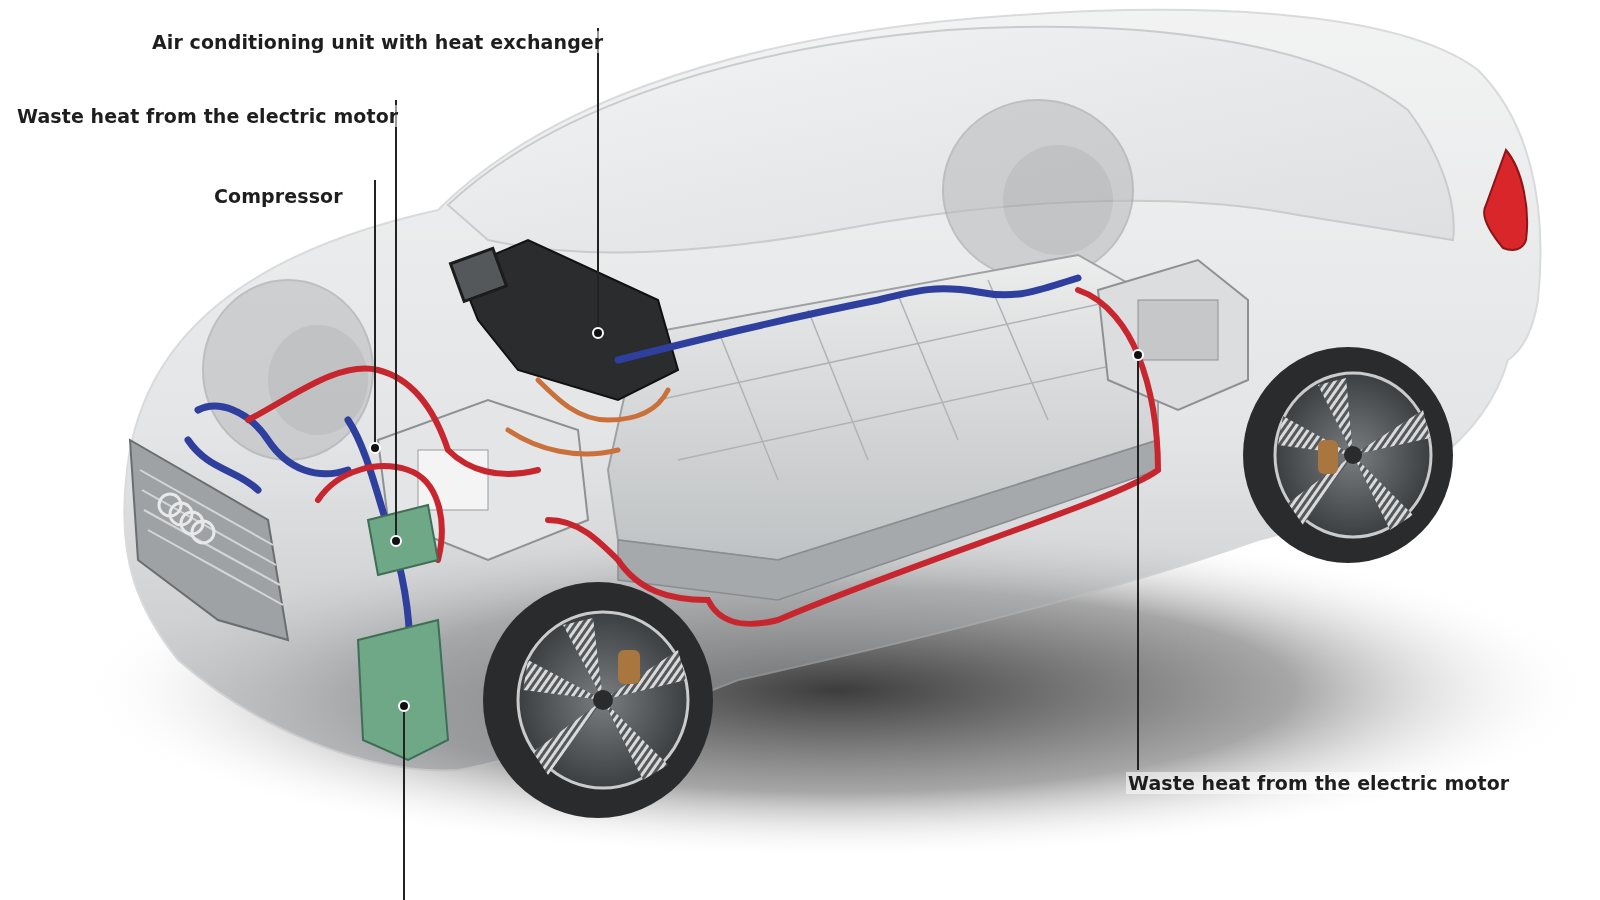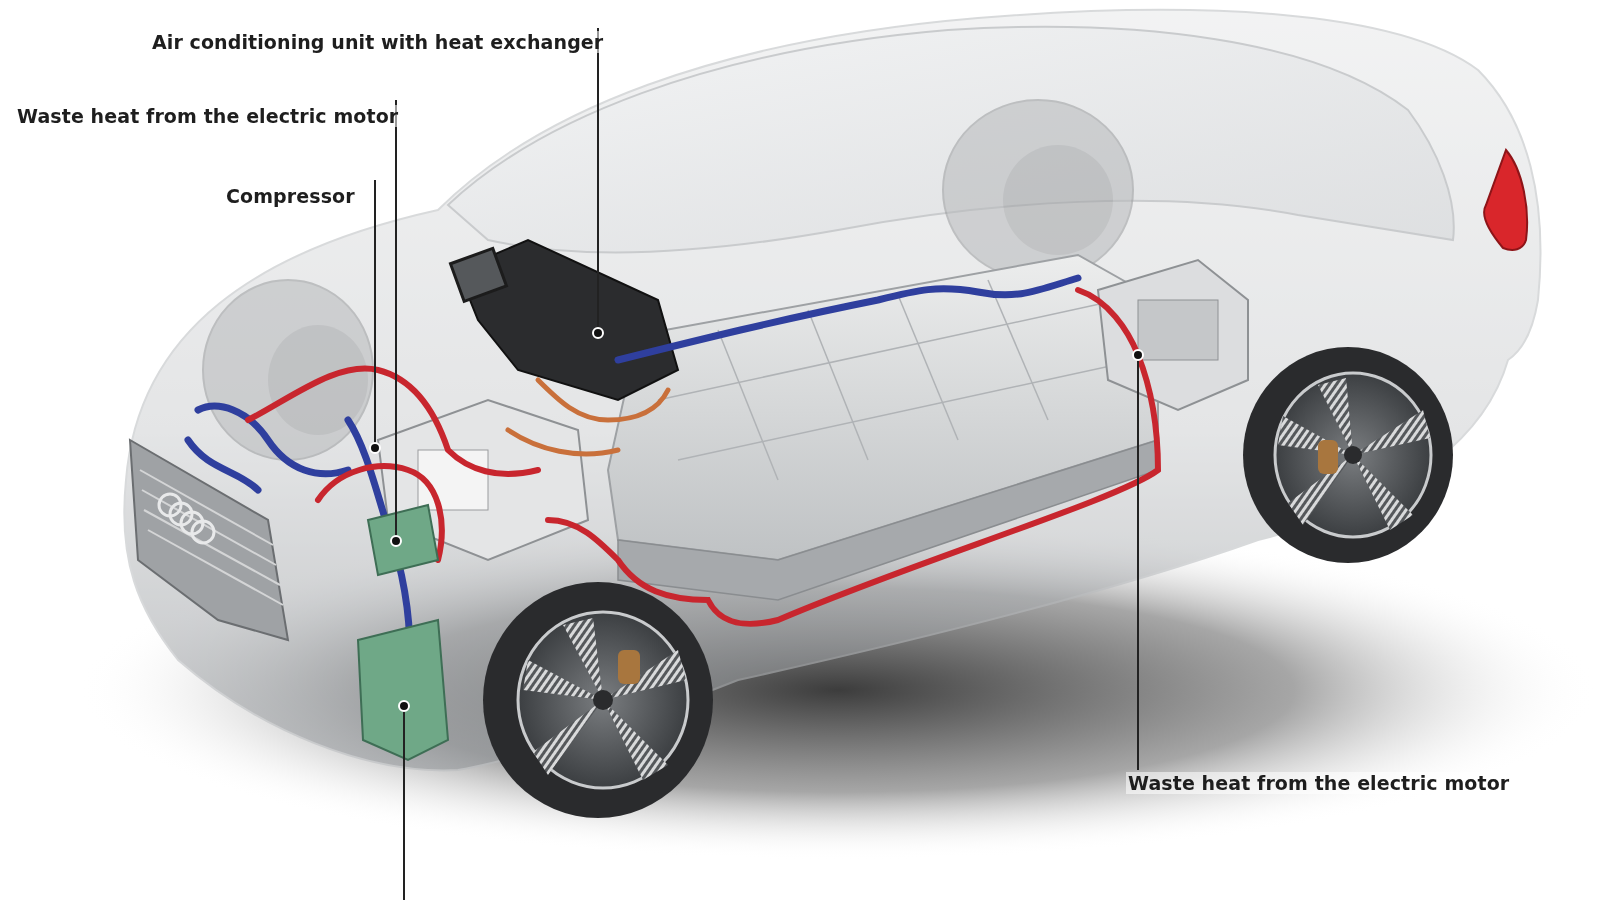--- a/index.html
+++ b/index.html
@@ -179,15 +179,15 @@
       <line x1="386" y1="708" x2="386" y2="900"></line>
       <circle cx="386" cy="706" r="5" stroke="#fff" stroke-width="2"></circle>
 
       <line x1="1120" y1="357" x2="1120" y2="770"></line>
       <circle cx="1120" cy="355" r="5" stroke="#fff" stroke-width="2"></circle>
     </g>
   </svg>
 
   <div class="label" style="left:150px; top:31px;">Air conditioning unit with heat exchanger</div>
   <div class="label" style="left:15px; top:105px;">Waste heat from the electric motor</div>
-  <div class="label" style="left:224px; top:185px;">Compressor</div>
+  <div class="label" style="left:212px; top:185px;">Compressor</div>
   <div class="label" style="left:1126px; top:772px;">Waste heat from the electric motor</div>
 </div>
 
 </body></html>

